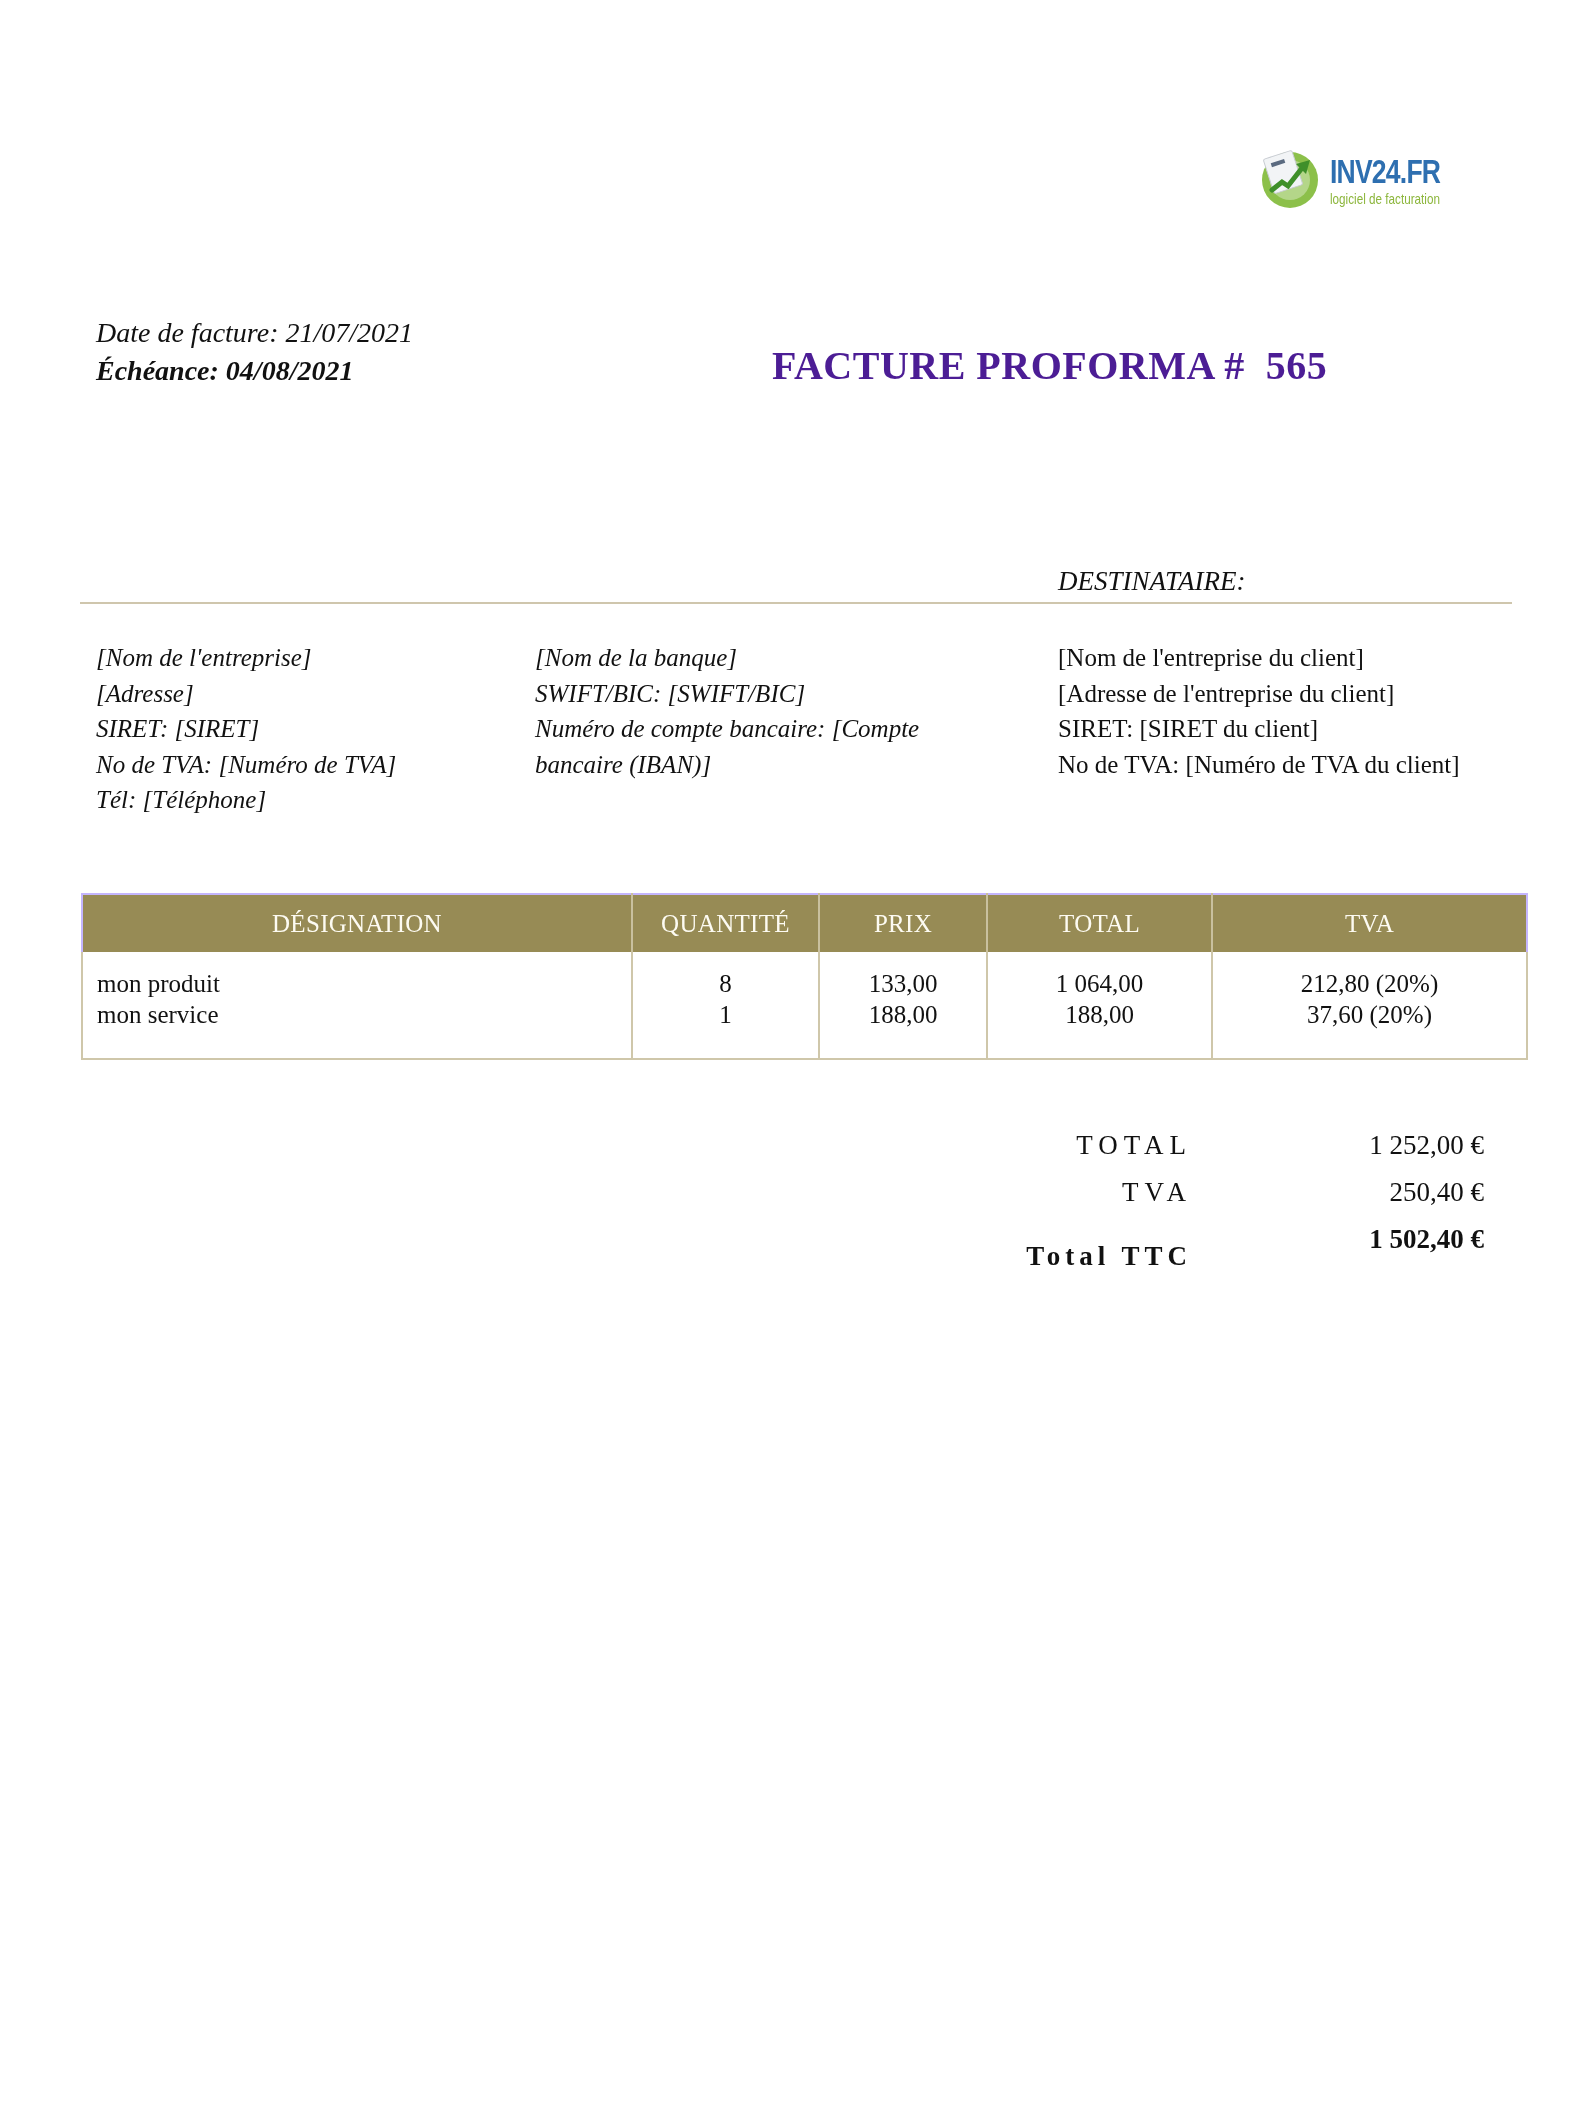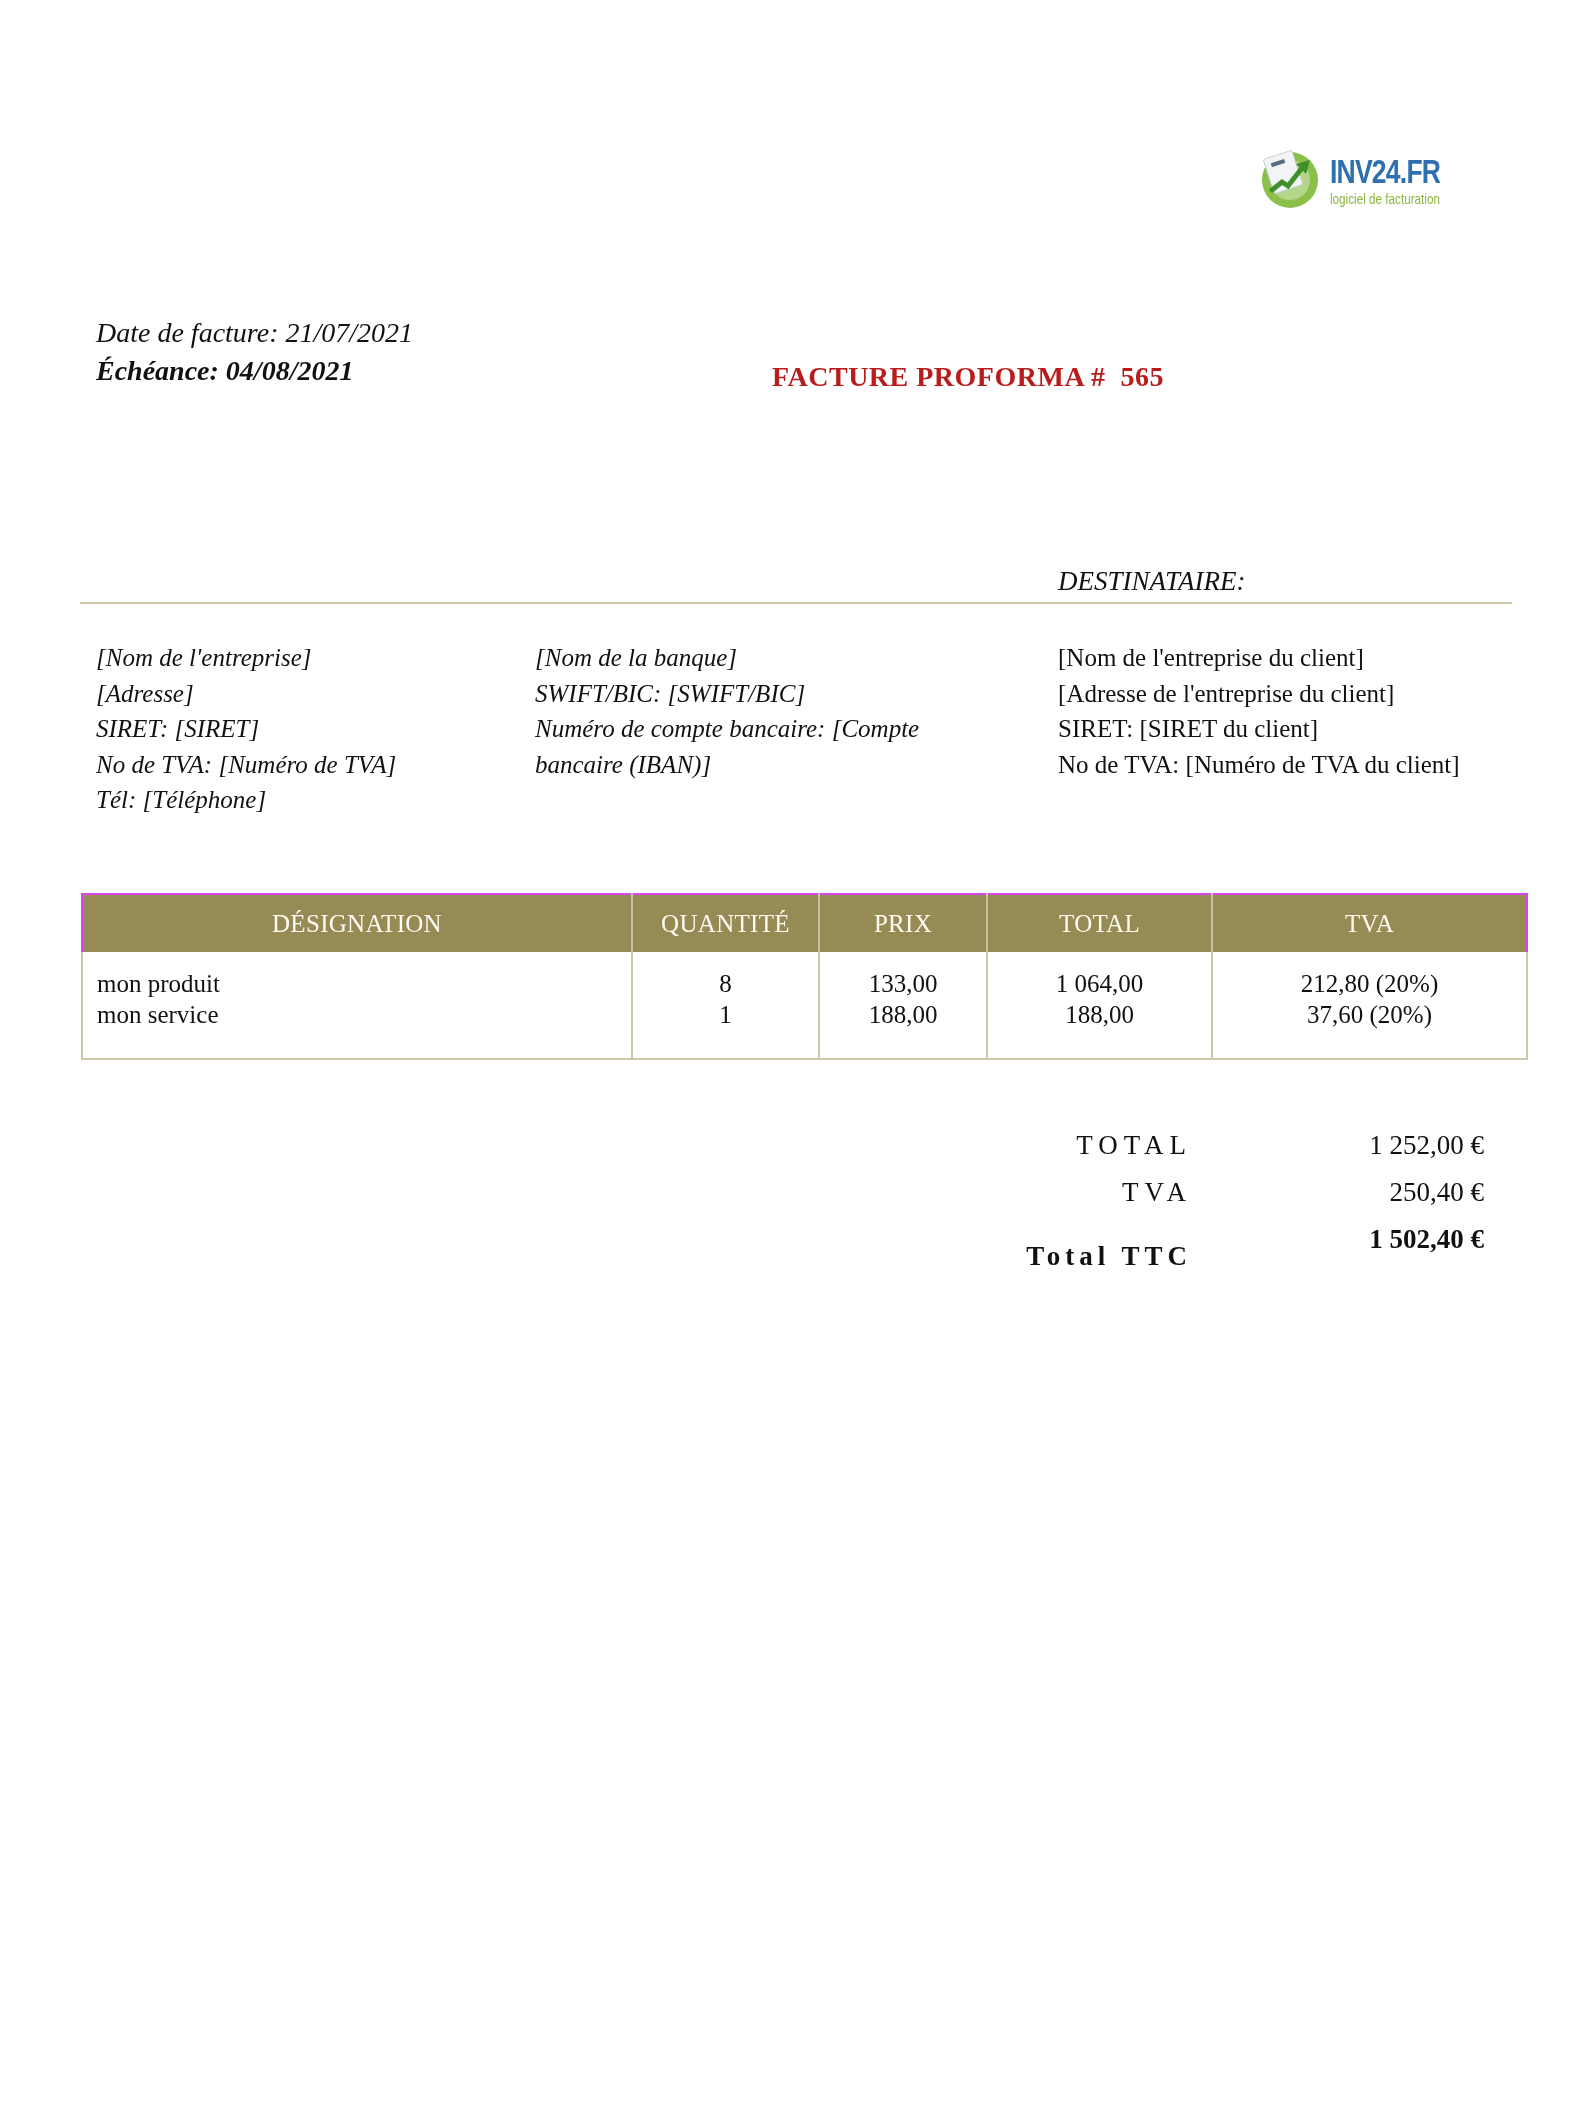--- a/index.html
+++ b/index.html
@@ -23,22 +23,22 @@
     font-family: "Liberation Sans", "DejaVu Sans", sans-serif;
     font-size: 15px; color: #8cb63c; transform: scaleX(0.78); transform-origin: left top; white-space: nowrap;
   }
 
   
   .dates { left: 96px; top: 314px; font-size: 28px; line-height: 38px; font-style: italic; }
   .dates .due { font-weight: bold; }
 
   
   .title {
-    left: 772px; top: 342px; font-size: 28px; font-weight: bold; color: #b91c1c;
-    letter-spacing: 0.5px; white-space: pre; margin-top: 19px;
+    left: 772px; top: 342px; font-size: 40px; font-weight: bold; color: #4c1d95;
+    letter-spacing: 0.5px; white-space: pre;
   }
 
   .dest-label { left: 1058px; top: 566px; font-size: 27px; font-style: italic; }
   .rule { left: 80px; top: 602px; width: 1432px; height: 2px; background: #cfc6ad; }
 
   .col { font-size: 25px; line-height: 35.5px; }
   .col-company { left: 96px; top: 640px; font-style: italic; }
   .col-bank { left: 535px; top: 640px; font-style: italic; width: 460px; }
   .col-client { left: 1058px; top: 640px; }
   .bold { font-weight: normal; }
@@ -52,21 +52,21 @@
     background: #978b55; color: #fdfbf2; font-weight: normal; height: 57px;
     border-right: 2px solid #c9c09e; text-align: center; padding: 0;
     font-size: 25px; letter-spacing: 0.3px;
   }
   .items th:last-child { border-right: none; }
   .items td {
     border: 2px solid #cfc7aa; border-top: none; vertical-align: top;
     padding: 16px 14px 24px 14px; line-height: 31px; height: 66px;
   }
   .items td.c { text-align: center; }
-  .items { border: 2px solid #d946ef; padding-left: 18px; }
+  .items { border: 2px solid #c4b5fd; padding-left: 18px; }
 
   
   .totals { left: 990px; top: 1130px; width: 500px; }
   .trow { position: relative; height: 47px; font-size: 27px; }
   .tlabel { position: absolute; right: 298px; letter-spacing: 6px; white-space: nowrap; }
   .tval { position: absolute; right: 6px; white-space: nowrap; }
   .trow.grand { font-weight: bold; }
   .trow.grand .tlabel { letter-spacing: 5px; margin-top: 17px; }
 </style>
 </head>

